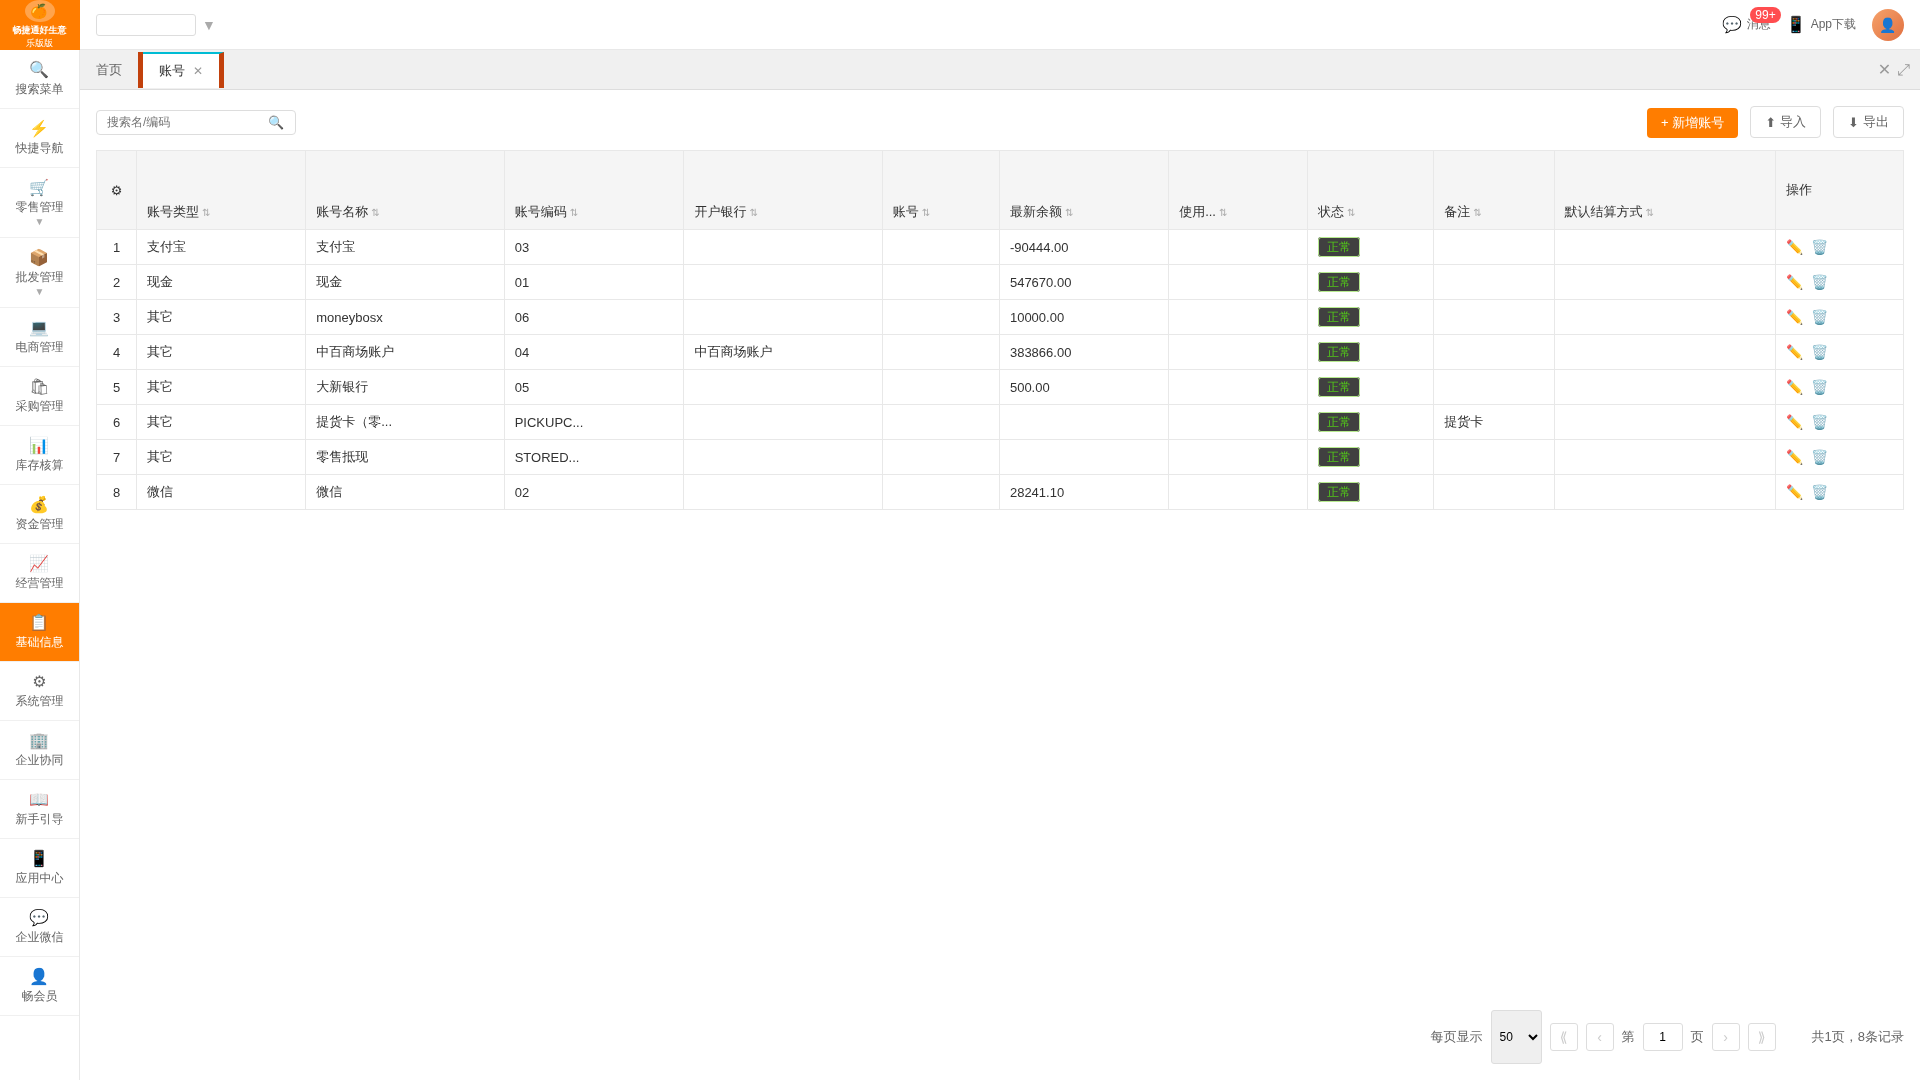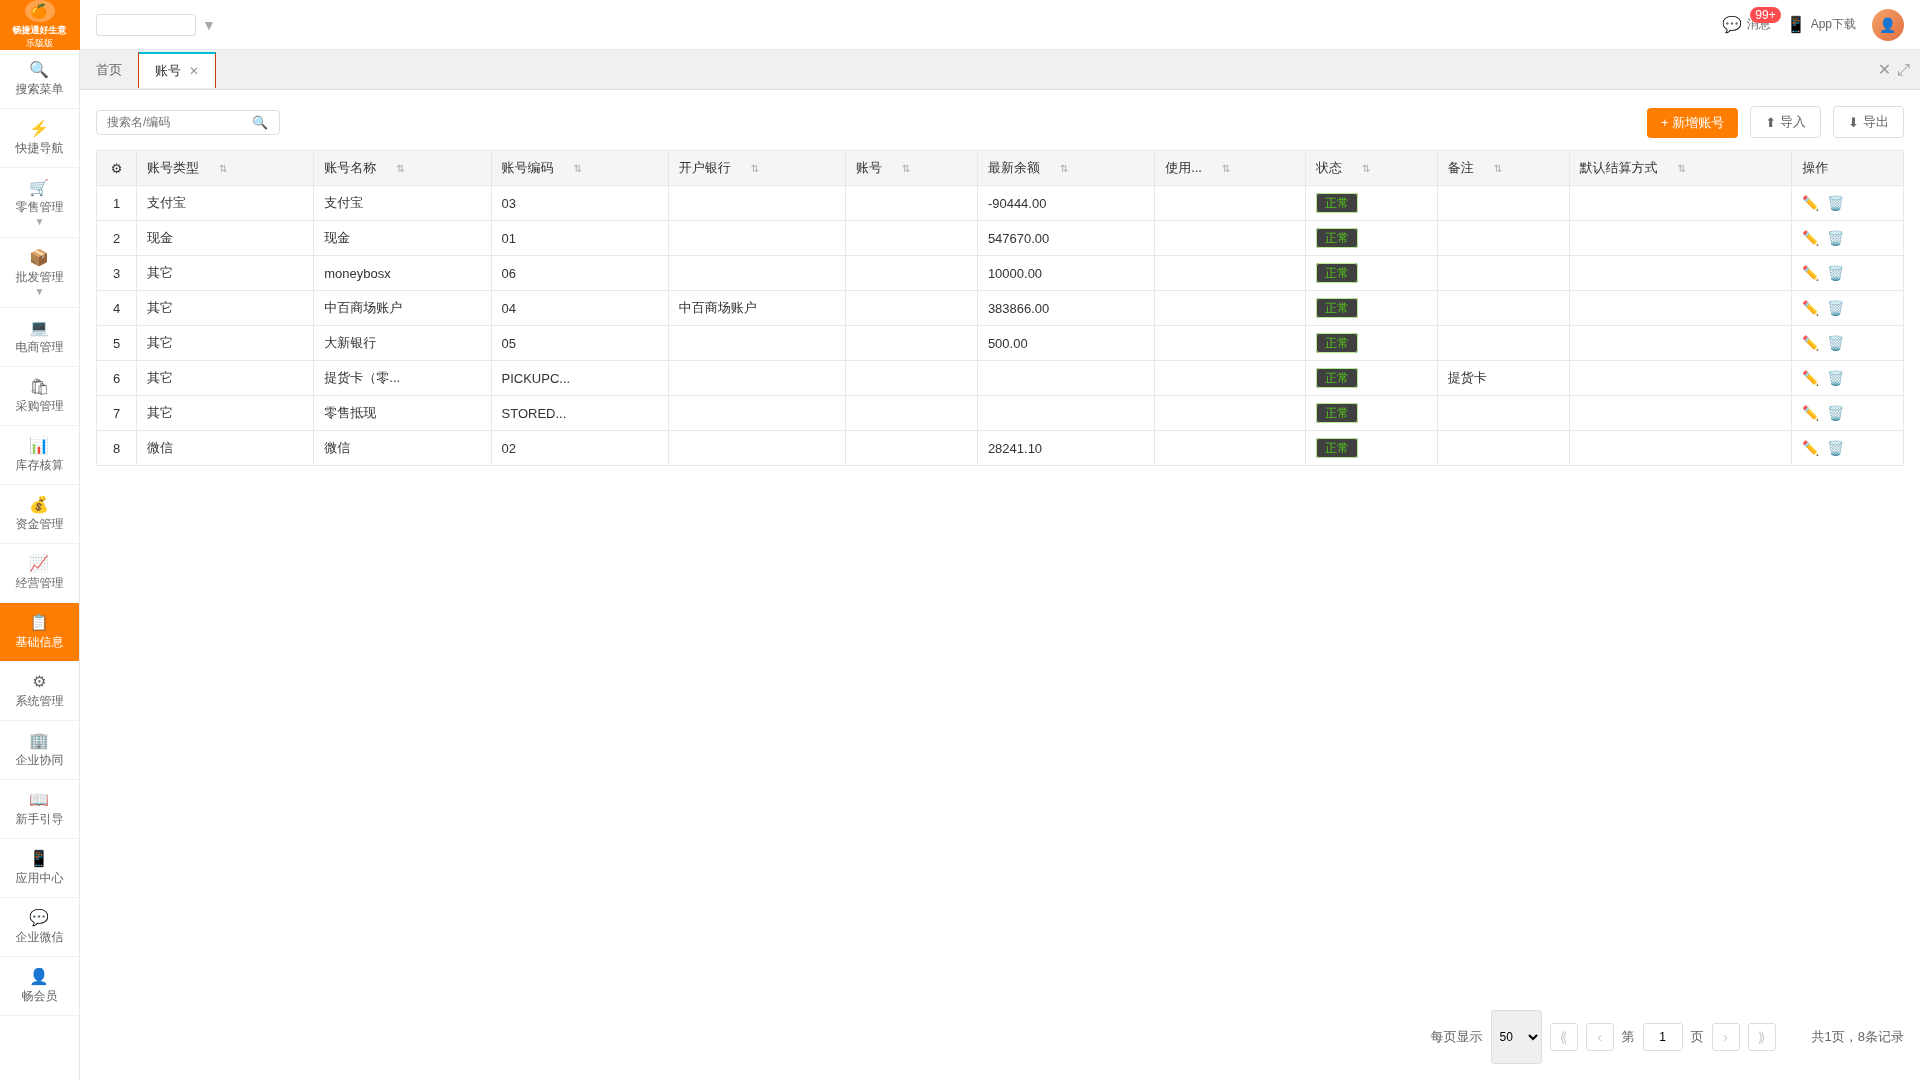--- a/index.html
+++ b/index.html
@@ -142,21 +142,21 @@
     }
     .tab {
       height: 36px;
       padding: 0 16px;
       display: flex;
       align-items: center;
       gap: 8px;
       cursor: pointer;
       font-size: 13px;
       color: #666;
-      border-right: 1px solid #c2410c;
+      border-right: 5px solid #c2410c;
       background: #f0f0f0;
     }
     .tab.active {
       background: #fff;
       color: #333;
       border-bottom: 2px solid #00bcd4;
     }
     .tab-close {
       font-size: 12px;
       color: #999;
@@ -178,21 +178,21 @@
       align-items: center;
       justify-content: space-between;
       margin-bottom: 12px;
     }
     .search-box {
       display: flex;
       border: 1px solid #ddd;
       border-radius: 4px;
       padding: 4px 10px;
       gap: 6px;
-      width: 184px;
+      width: 200px;
     }
     .search-box input {
       border: none;
       outline: none;
       font-size: 12px;
       width: 100%;
       color: #999;
     }
     .toolbar-actions {
       display: flex;
@@ -307,21 +307,22 @@
     }
     .corner-btn {
       cursor: pointer;
       color: #999;
       font-size: 16px;
     }
 
     .th-sort {
       display: flex;
       align-items: center;
-      gap: 20px;
+      gap: 3px;
+      margin-top: 44px;
     }
     .sort-icon { color: #aaa; font-size: 10px; }
 
     .row-num {
       color: #999;
       text-align: center;
     }
   </style>
 </head>
 <body>

